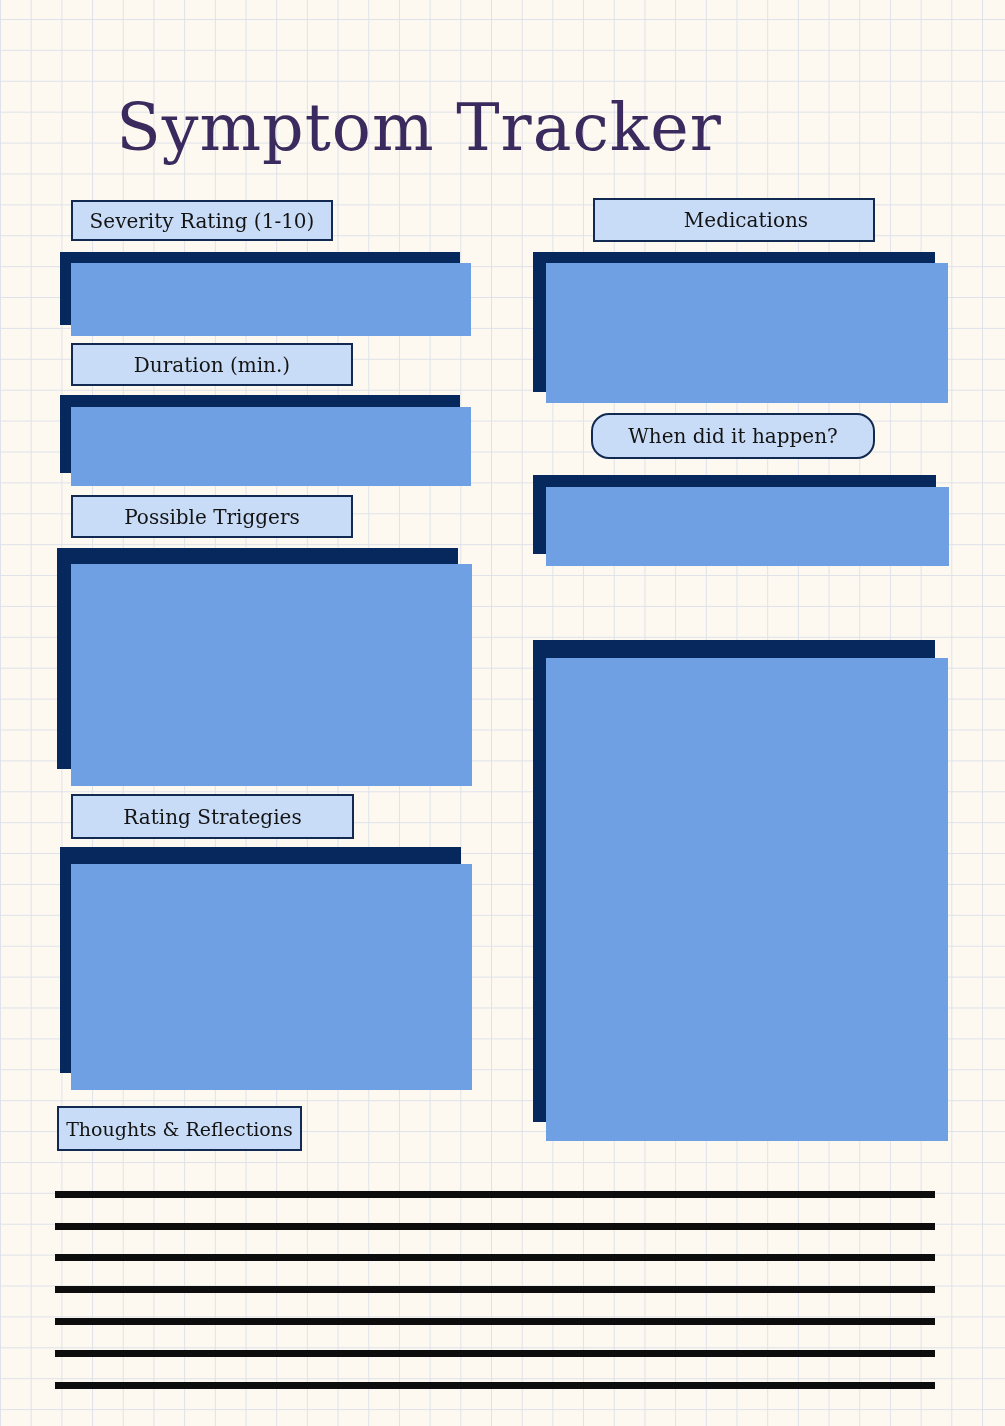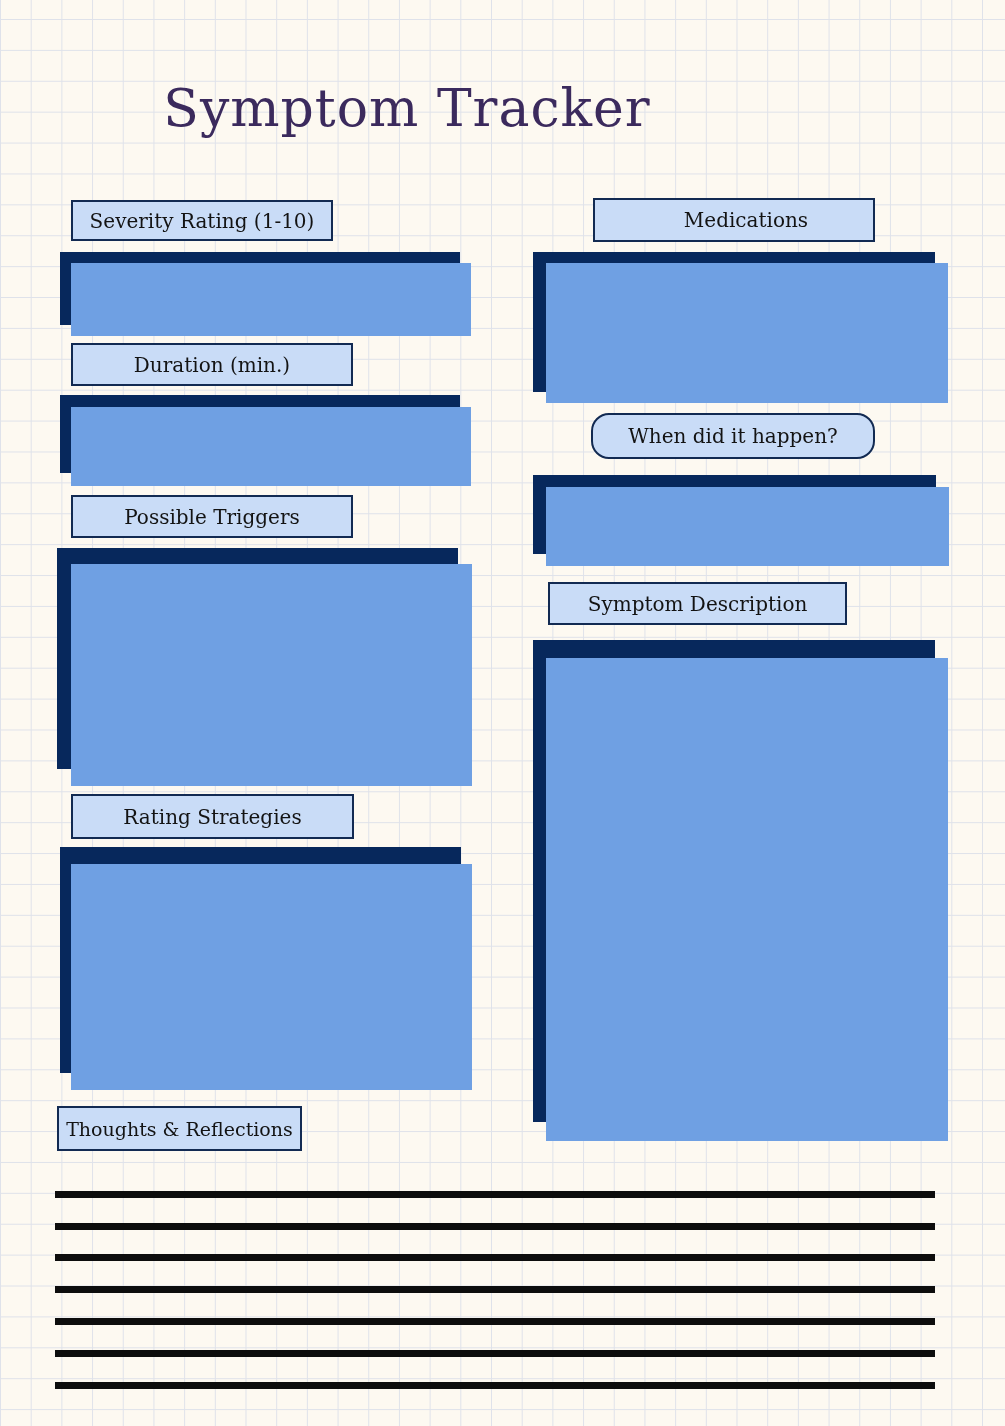--- a/index.html
+++ b/index.html
@@ -25,24 +25,24 @@
     background-position:0px 19px;
     overflow:hidden;
     font-family:"DejaVu Serif", serif;
   }
   .title{
     position:absolute;
     left:0; top:78px; width:814px;
     text-align:center;
     font-family:"DejaVu Serif", serif;
     font-weight:500;
-    font-size:52px;
+    font-size:65px;
     letter-spacing:1px;
     color:var(--title-text);
-    margin:0;
+    margin:12px;
   }
   .lbl{
     position:absolute;
     box-sizing:border-box;
     background:var(--label-fill);
     border:2px solid var(--label-border);
     display:flex;align-items:center;justify-content:center;
     font-family:"DejaVu Serif", serif;
     font-size:20px;
     color:var(--label-text);
@@ -114,21 +114,20 @@
   <div class="field fd-coping"></div>
 
   <div class="lbl lbl-medications">Medications</div>
   <div class="shadow sh-medications"></div>
   <div class="field fd-medications"></div>
 
   <div class="lbl lbl-when">When did it happen?</div>
   <div class="shadow sh-when"></div>
   <div class="field fd-when"></div>
 
-  <div class="lbl lbl-description">Symptom Description</div>
   <div class="shadow sh-description"></div>
   <div class="field fd-description"></div>
 
   <div class="lbl lbl-thoughts">Thoughts &amp; Reflections</div>
   <div>
       <div class="ruled-line" style="top: 1191px;"></div>
       <div class="ruled-line" style="top: 1223px;"></div>
       <div class="ruled-line" style="top: 1254px;"></div>
       <div class="ruled-line" style="top: 1286px;"></div>
       <div class="ruled-line" style="top: 1318px;"></div>

